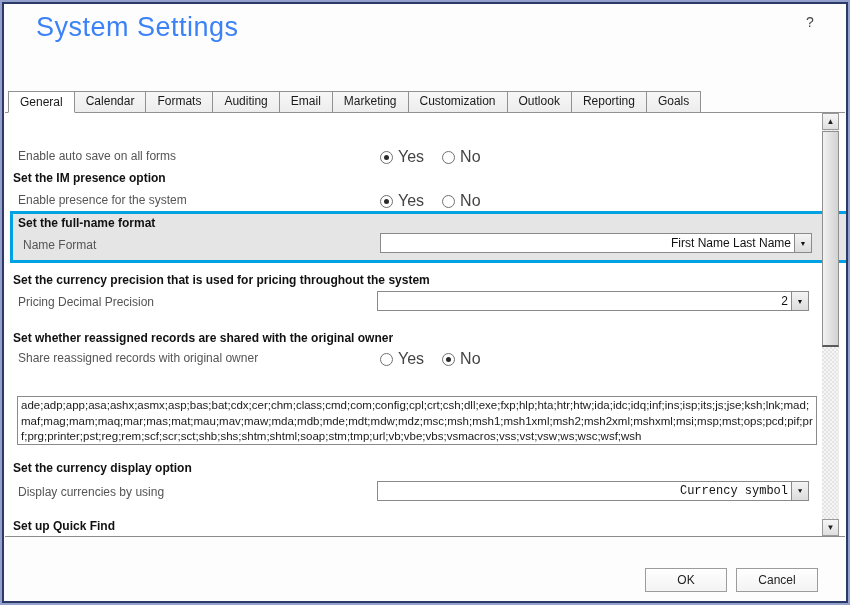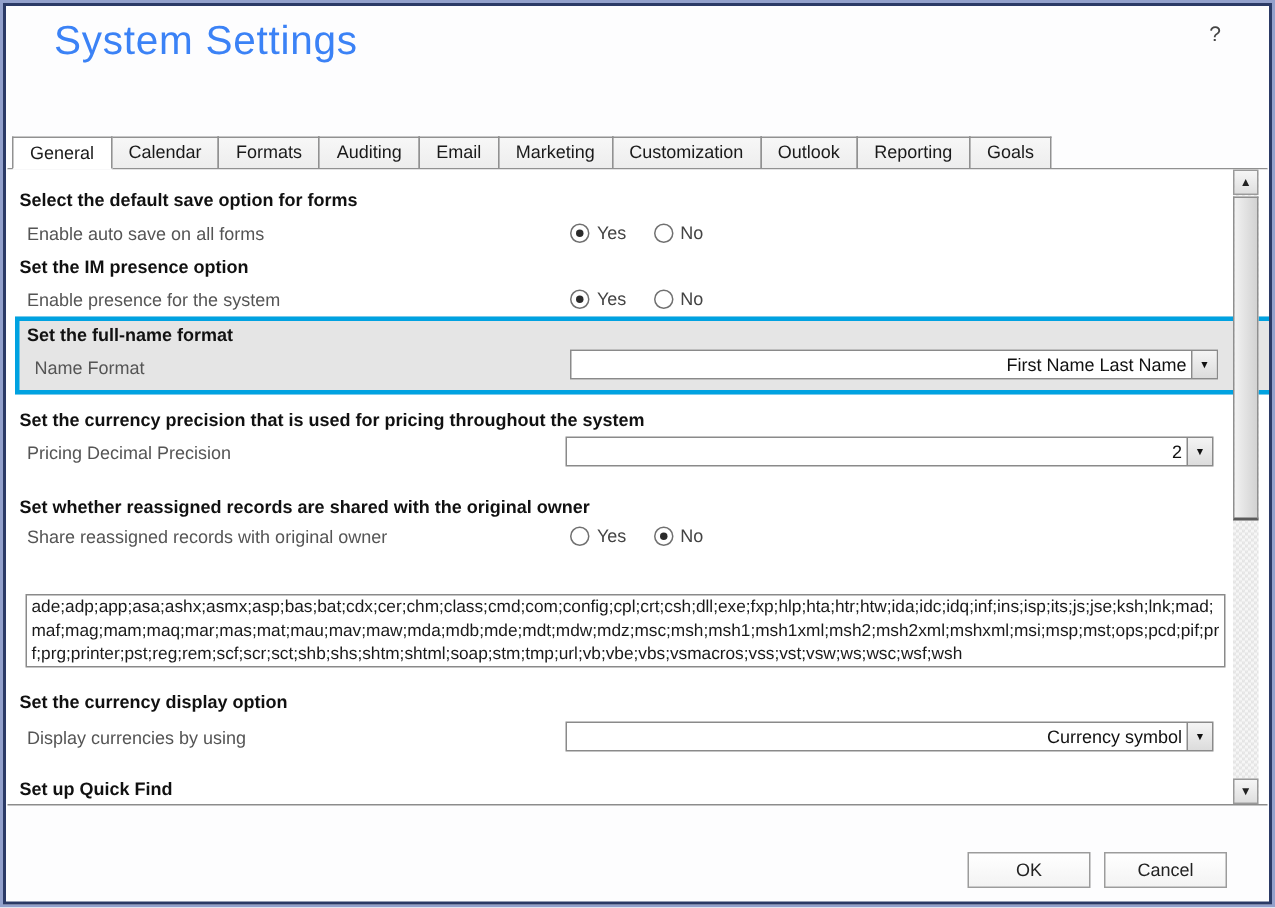--- a/index.html
+++ b/index.html
@@ -19,21 +19,21 @@
   .tab.active { background:#fff; height:22px; line-height:20px; margin-bottom:-1px; border-bottom:1px solid #fff; z-index:2; }
 
   
   .content { position:absolute; left:5px; top:113px; width:840px; height:424px; border-bottom:1px solid #8c8c8c; background:#fff; }
   .sec-h { position:absolute; left:8px; font-size:12px; font-weight:bold; color:#111; white-space:nowrap; }
   .row-label { position:absolute; left:13px; font-size:12px; color:#555; white-space:nowrap; }
   .radio-group { position:absolute; left:375px; display:flex; align-items:center; gap:18px; }
   .radio-opt { display:flex; align-items:center; gap:5px; cursor:pointer; }
   .radio-circle { width:13px; height:13px; border:1px solid #707070; border-radius:50%; background:#fff; position:relative; display:inline-block; }
   .radio-circle.sel::after { content:""; position:absolute; left:3px; top:3px; width:5px; height:5px; border-radius:50%; background:#2b2b2b; }
-  .radio-text { font-size:12px; color:#444; }
+  .radio-text { font-size:16px; color:#444; }
 
   .fake-select { position:absolute; height:20px; background:#fff; border:1px solid #8a8a8a; cursor:pointer;text-align:right; }
   .fake-select .val { position:absolute; left:5px; top:0; right:20px; line-height:18px; font-size:12px; color:#111; white-space:nowrap; overflow:hidden; }
   .fake-select .arrow-btn { position:absolute; right:0; top:0; bottom:0; width:17px; background:linear-gradient(#f4f4f4,#dcdcdc); border-left:1px solid #8a8a8a; display:flex; align-items:center; justify-content:center; }
   .fake-select .arrow-btn span { font-size:7px; color:#111; line-height:1; }
 
   .hl-box { position:absolute; left:5px; top:98px; width:842px; height:52px; border:3px solid #00a2e1; background:#e5e5e5; z-index:3; }
   .hl-box .sec-h { left:5px; top:2px; }
   .hl-box .row-label { left:10px; top:24px; }
   .hl-box .fake-select { left:367px; top:19px; width:432px; }
@@ -74,21 +74,20 @@
     <div class="tab">Email</div>
     <div class="tab">Marketing</div>
     <div class="tab">Customization</div>
     <div class="tab">Outlook</div>
     <div class="tab">Reporting</div>
     <div class="tab">Goals</div>
   </div>
 
   <div class="content">
 
-    <div class="sec-h" style="top:13px">Select the default save option for forms</div>
     <div class="row-label" style="top:36px">Enable auto save on all forms</div>
     <div class="radio-group" style="top:35px">
       <span class="radio-opt">
         <span class="radio-circle sel"></span>
         <span class="radio-text">Yes</span>
       </span>
       <span class="radio-opt">
         <span class="radio-circle"></span>
         <span class="radio-text">No</span>
       </span>
@@ -137,21 +136,21 @@
       <span class="radio-opt">
         <span class="radio-circle sel"></span>
         <span class="radio-text">No</span>
       </span>
     </div>
 
     <div class="ext-box">ade;adp;app;asa;ashx;asmx;asp;bas;bat;cdx;cer;chm;class;cmd;com;config;cpl;crt;csh;dll;exe;fxp;hlp;hta;htr;htw;ida;idc;idq;inf;ins;isp;its;js;jse;ksh;lnk;mad;maf;mag;mam;maq;mar;mas;mat;mau;mav;maw;mda;mdb;mde;mdt;mdw;mdz;msc;msh;msh1;msh1xml;msh2;msh2xml;mshxml;msi;msp;mst;ops;pcd;pif;prf;prg;printer;pst;reg;rem;scf;scr;sct;shb;shs;shtm;shtml;soap;stm;tmp;url;vb;vbe;vbs;vsmacros;vss;vst;vsw;ws;wsc;wsf;wsh</div>
 
     <div class="sec-h" style="top:348px">Set the currency display option</div>
     <div class="row-label" style="top:372px">Display currencies by using</div>
-    <div class="fake-select" style="left:372px; top:368px; width:432px;">
+    <div class="fake-select" style="left:372px; top:368px; width:432px;font-family:Liberation Mono, monospace;">
       <span class="val">Currency symbol</span>
       <span class="arrow-btn">
           <span>▼</span>
         </span>
     </div>
 
     <div class="sec-h" style="top:406px">Set up Quick Find</div>
   </div>
 
   <div class="scrollbar">

